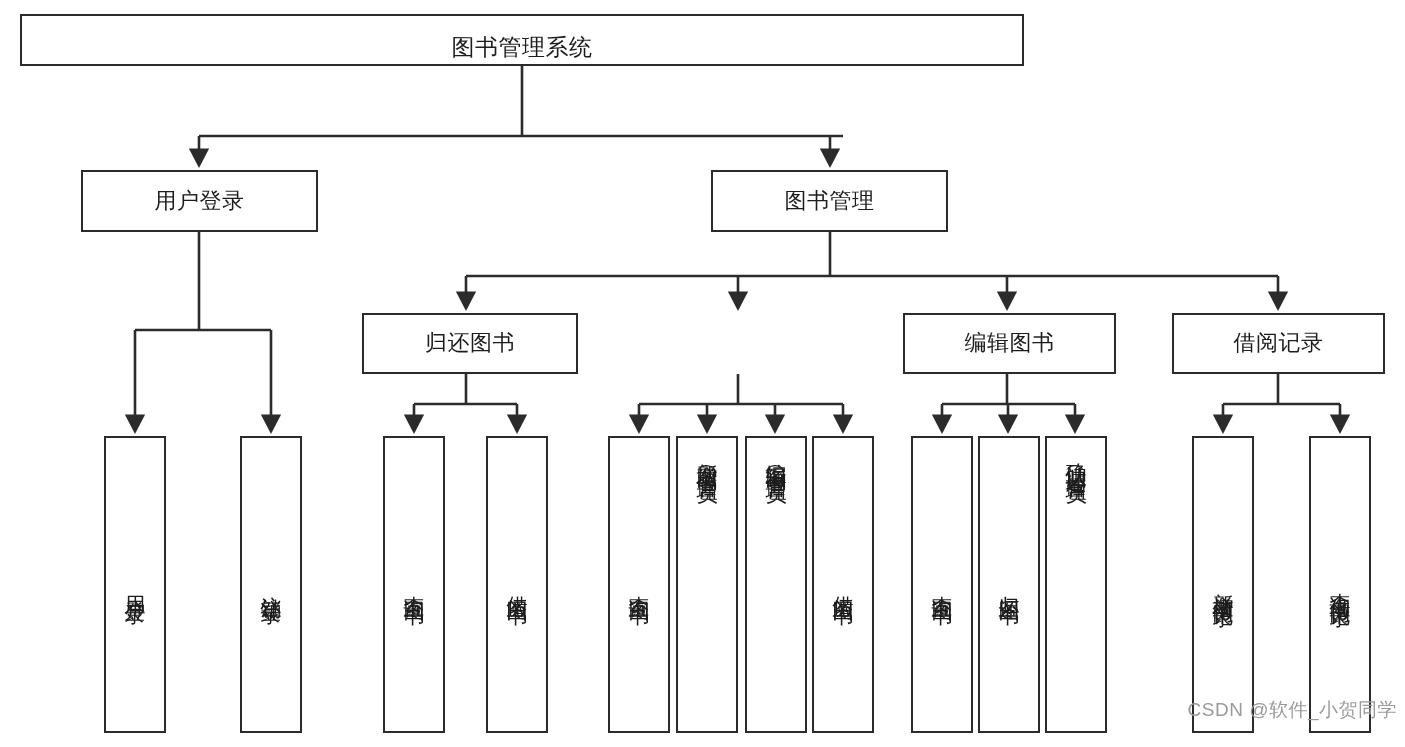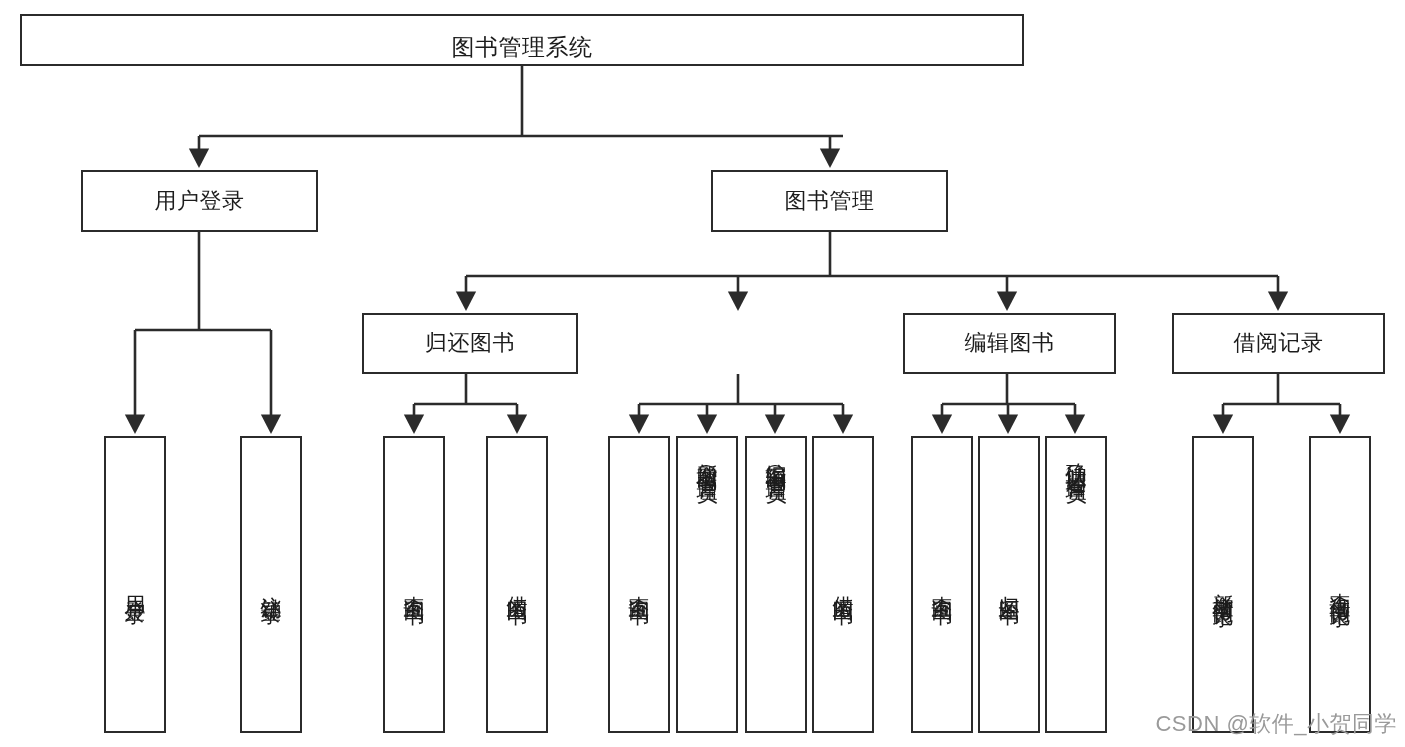--- a/index.html
+++ b/index.html
@@ -59,22 +59,22 @@
     line-height: 1.15;
     letter-spacing: 3px;
   }
   .node-box.vert.centered {
     align-items: center;
     padding-top: 0;
   }
   #watermark {
     position: absolute;
     right: 8px;
-    bottom: 8px;
-    font-size: 22px;
+    bottom: 24px;
+    font-size: 19px;
     color: #9a9a9a;
     font-family: "Liberation Sans", "DejaVu Sans", sans-serif;
     letter-spacing: 0.5px;
     white-space: nowrap;
     pointer-events: none;
   }
 </style>
 </head>
 <body>
 

